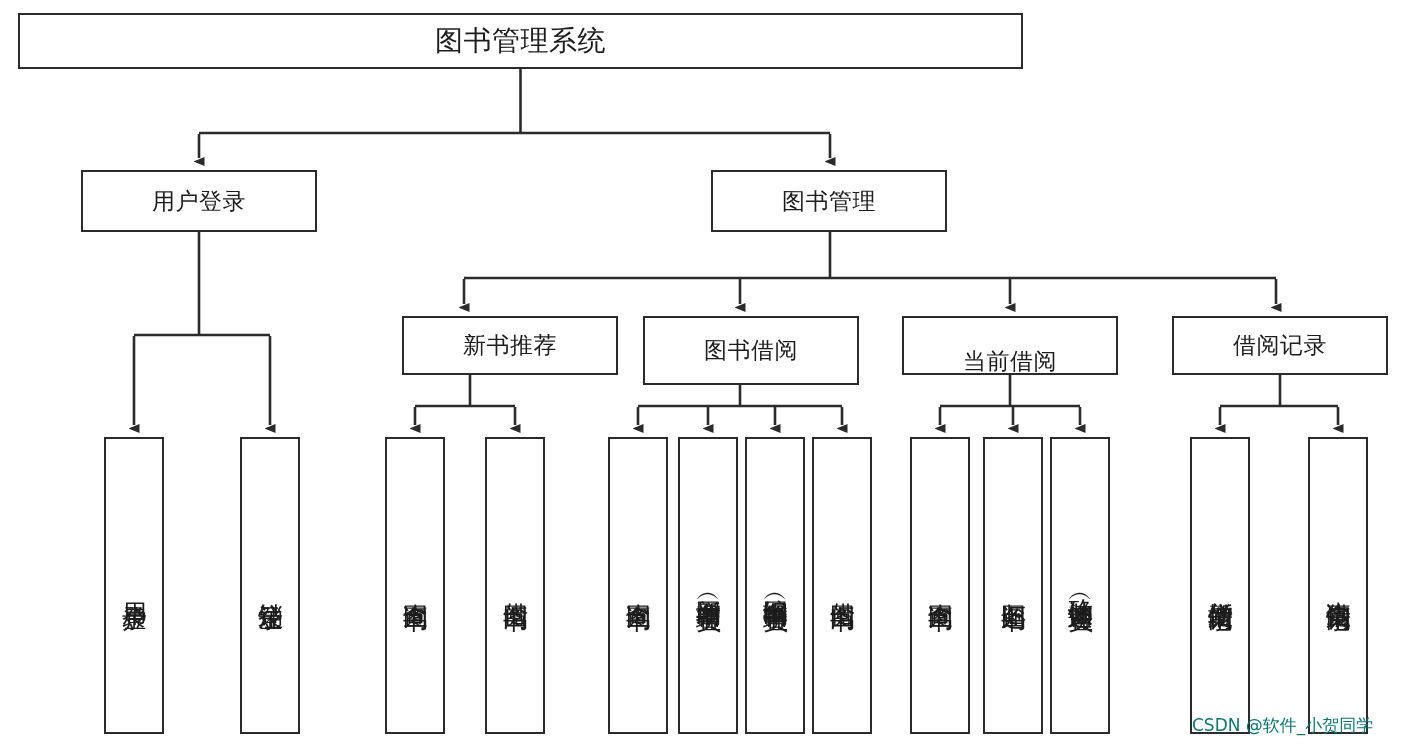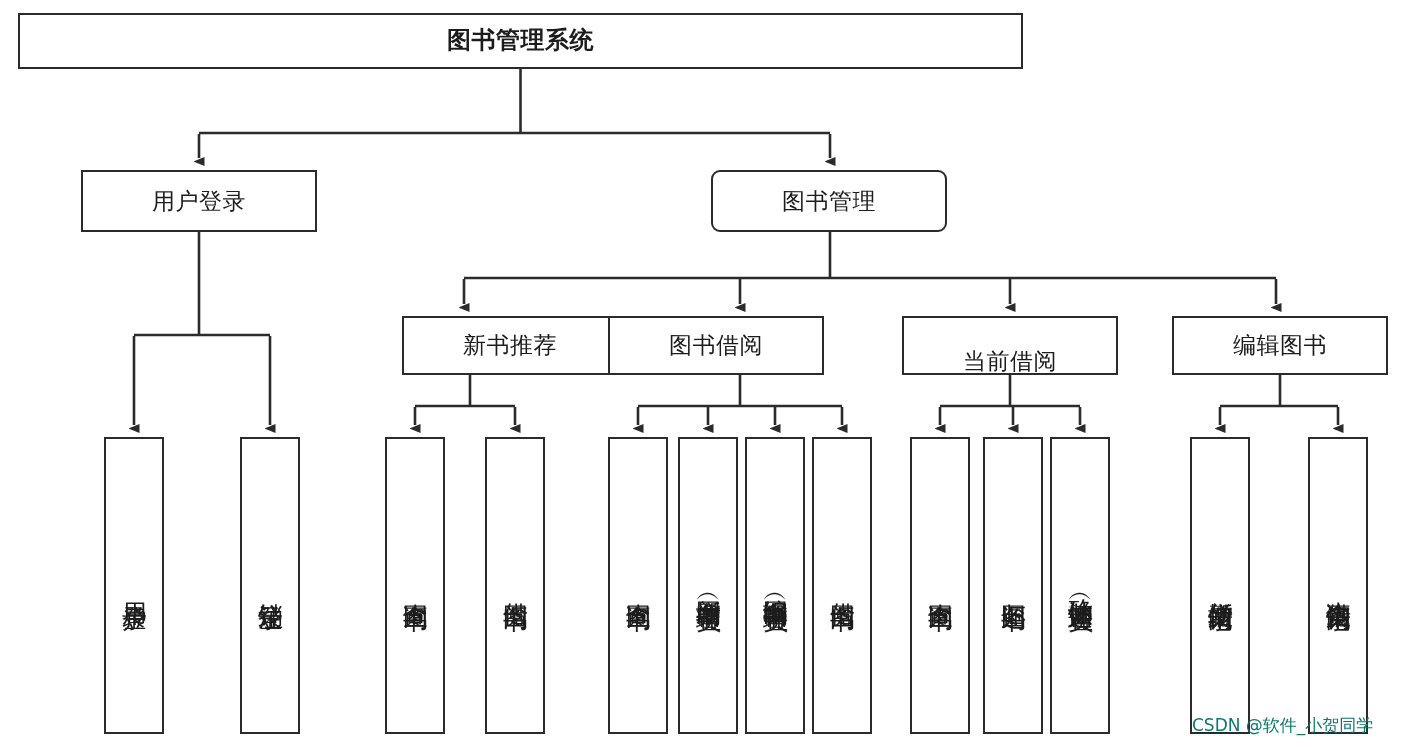--- a/index.html
+++ b/index.html
@@ -42,22 +42,21 @@
     text-align: center;
     line-height: 1.06;
     letter-spacing: 0.5px;
   }
   
   .node.horiz .label {
     font-size: 23px;
     white-space: nowrap;
   }
   .node.root .label {
-    font-size: 24px;
-    font-weight: bold;
+    font-size: 28px;
   }
   
   .node.leaf {
     align-items: center;
     justify-content: center;
     padding: 6px 0;
   }
   .node.leaf .label {
     writing-mode: vertical-rl;
     text-orientation: upright;
@@ -132,35 +131,35 @@
     </g>
   </svg>
 
   <div class="node horiz root" style="left:18px; top:13px; width:1005px; height:56px;">
     <span class="label">图书管理系统</span>
   </div>
 
   <div class="node horiz" style="left:81px; top:170px; width:236px; height:62px;">
     <span class="label">用户登录</span>
   </div>
-  <div class="node horiz" style="left:711px; top:170px; width:236px; height:62px;border-radius:9px;">
+  <div class="node horiz" style="left:711px; top:170px; width:236px; height:62px;">
     <span class="label">图书管理</span>
   </div>
 
   <div class="node horiz" style="left:362px; top:316px; width:216px; height:59px;margin-left:40px;">
     <span class="label">新书推荐</span>
   </div>
-  <div class="node horiz" style="left:608px; top:316px; width:216px; height:59px;">
+  <div class="node horiz" style="left:643px; top:316px; width:216px; height:69px;">
     <span class="label">图书借阅</span>
   </div>
   <div class="node horiz" style="left:902px; top:316px; width:216px; height:59px;align-items:flex-end;">
     <span class="label">当前借阅</span>
   </div>
   <div class="node horiz" style="left:1172px; top:316px; width:216px; height:59px;">
-    <span class="label">编辑图书</span>
+    <span class="label">借阅记录</span>
   </div>
 
   <div class="node leaf" style="left:104px; top:437px; width:60px; height:297px;">
     <span class="label">用户登录</span>
   </div>
   <div class="node leaf" style="left:240px; top:437px; width:60px; height:297px;">
     <span class="label">注销登录</span>
   </div>
 
   <div class="node leaf" style="left:385px; top:437px; width:60px; height:297px;">

